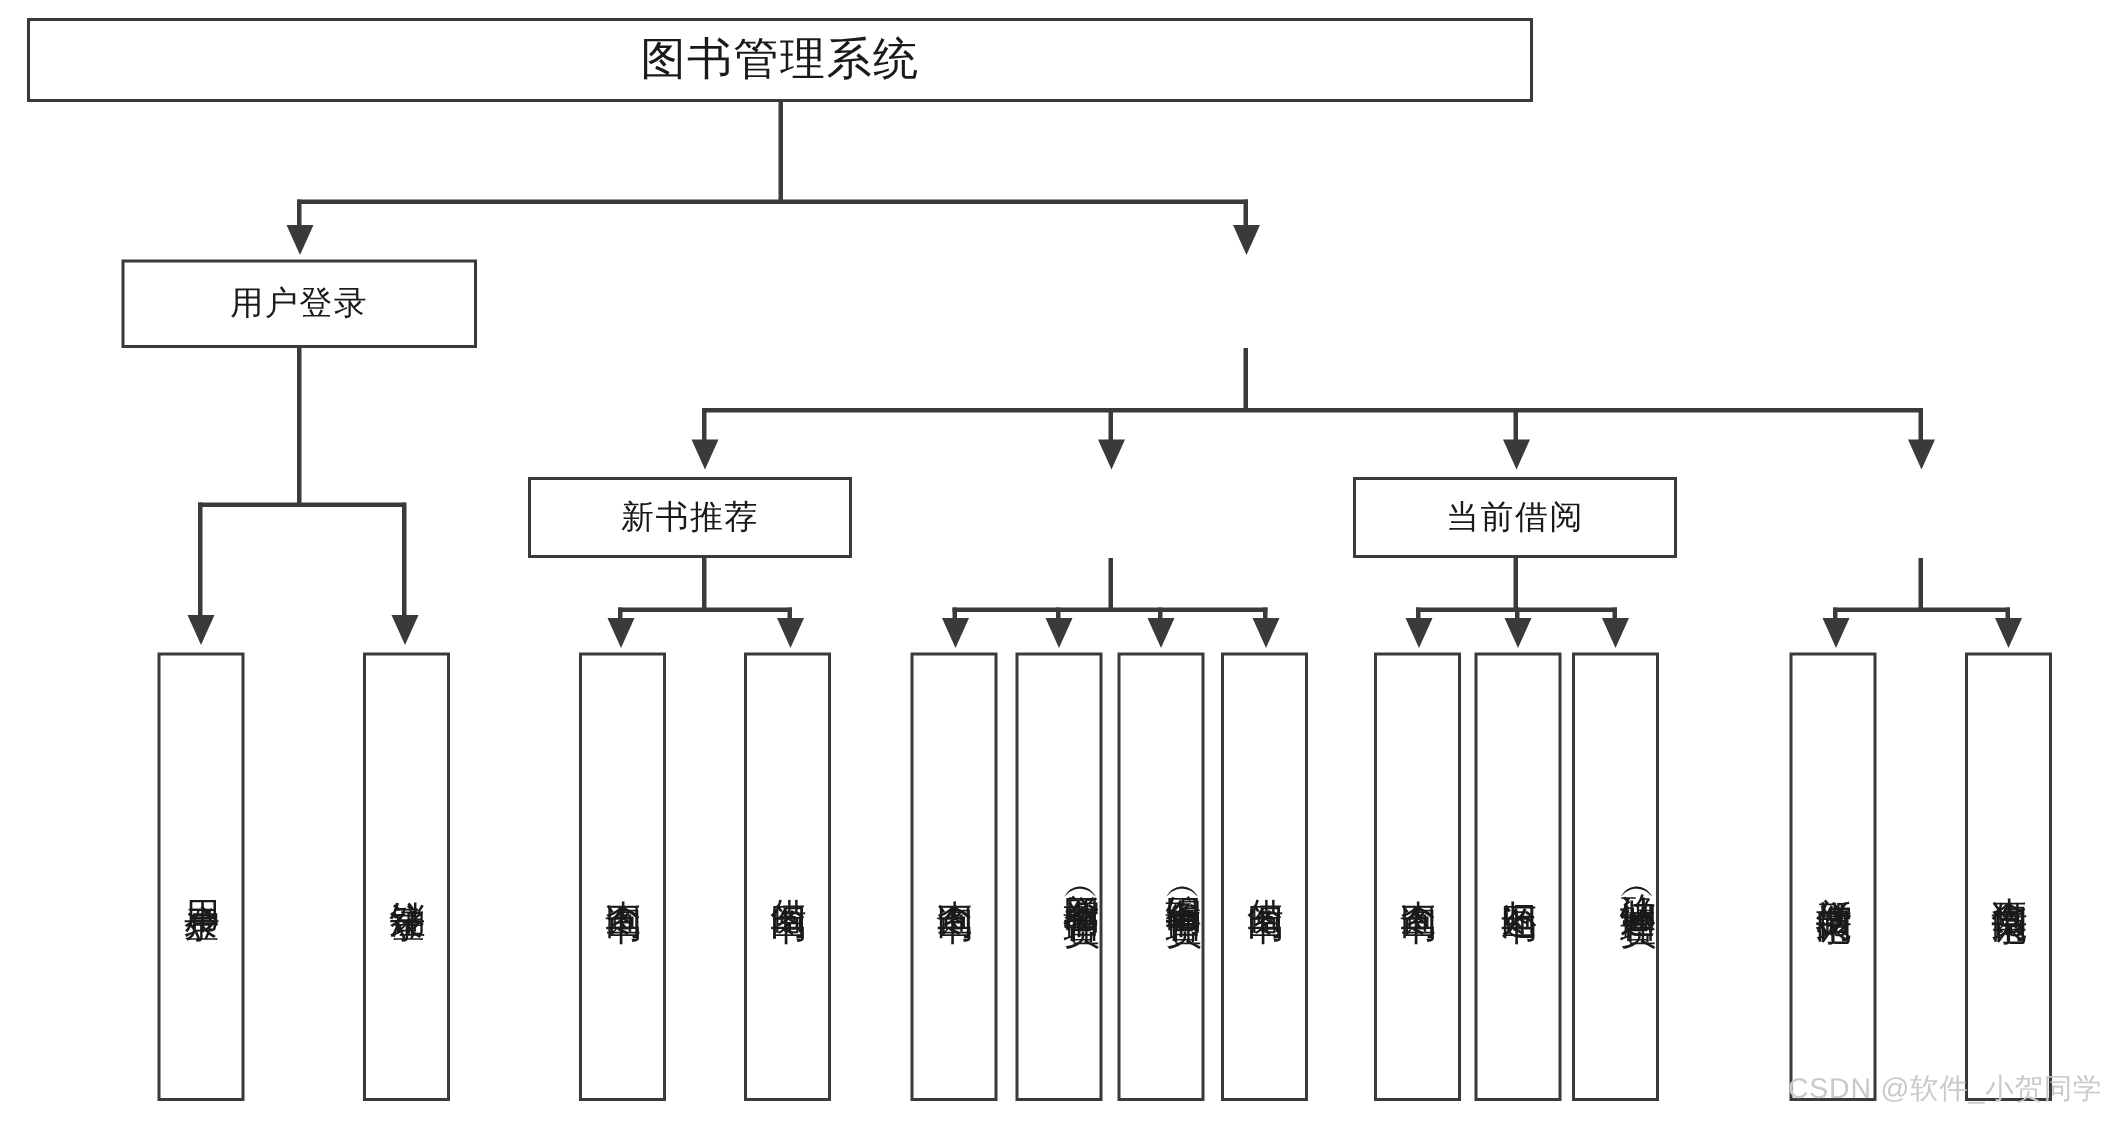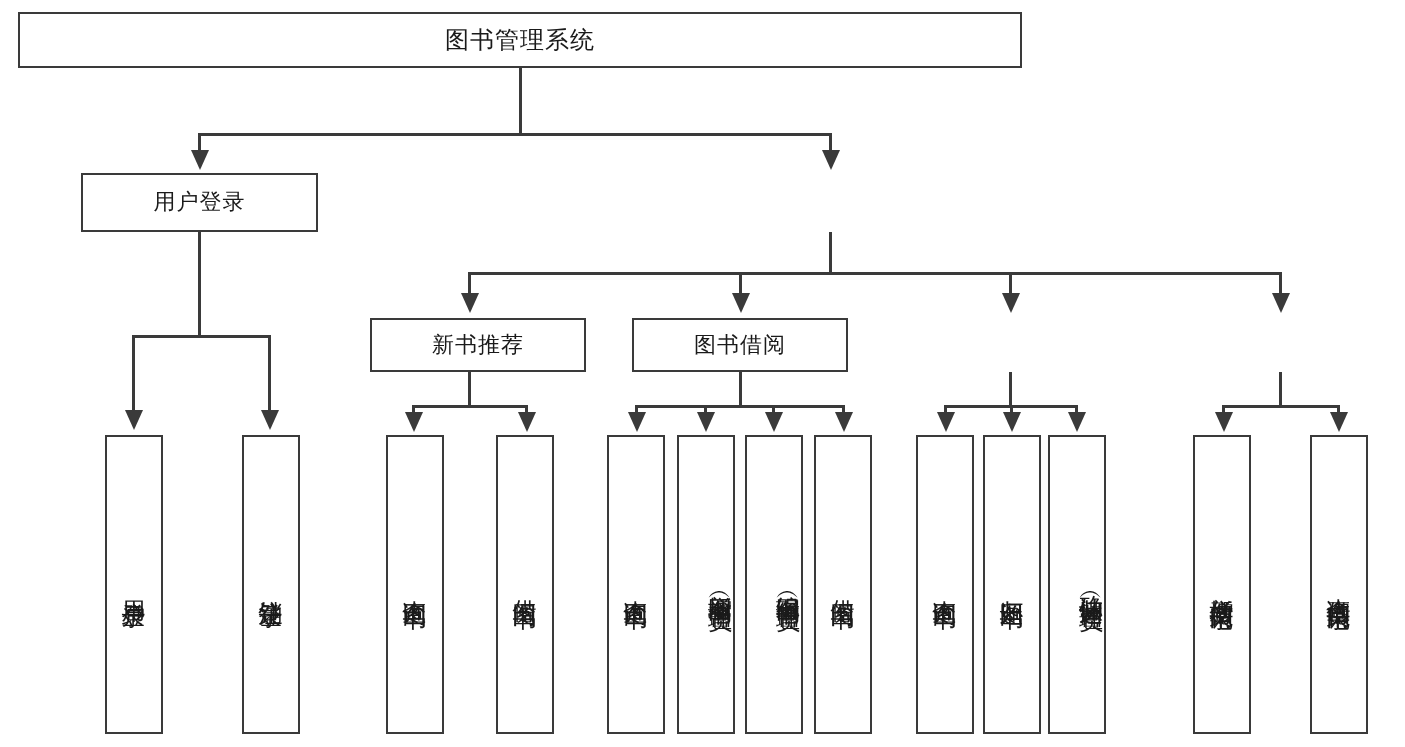--- a/index.html
+++ b/index.html
@@ -26,21 +26,21 @@
     align-items: center;
     justify-content: center;
     color: #1a1a1a;
   }
   .node.horiz {
     font-size: 22px;
     letter-spacing: 1px;
     line-height: 1.2;
   }
   .node.root {
-    font-size: 24px;
+    font-size: 30px;
   }
   
   .node.leaf {
     writing-mode: vertical-rl;
     text-orientation: upright;
     font-size: 24px;
     line-height: 1.05;
     letter-spacing: 2px;
     padding-top: 6px;
     padding-bottom: 6px;
@@ -113,25 +113,25 @@
   <div class="hline" style="left:468px; top:272px; width:814px; height:3px;"></div>
   <div class="vline" style="left:468px; top:272px; width:3px; height:24px;"></div>
   <div class="arrow" style="left:461px; top:293px;"></div>
   <div class="vline" style="left:739px; top:272px; width:3px; height:24px;"></div>
   <div class="arrow" style="left:732px; top:293px;"></div>
   <div class="vline" style="left:1009px; top:272px; width:3px; height:24px;"></div>
   <div class="arrow" style="left:1002px; top:293px;"></div>
   <div class="vline" style="left:1279px; top:272px; width:3px; height:24px;"></div>
   <div class="arrow" style="left:1272px; top:293px;"></div>
 
-  <div class="node horiz" style="left:370px; top:318px; width:216px; height:54px;">
+  <div class="node horiz" style="left:352px; top:318px; width:216px; height:54px;">
     <span>新书推荐</span>
   </div>
-  <div class="node horiz" style="left:632px; top:318px; width:216px; height:54px;">
-    <span>图书借阅</span>
+  <div class="node horiz" style="left:902px; top:318px; width:216px; height:54px;">
+    <span>当前借阅</span>
   </div>
 
   <div class="vline" style="left:468px; top:372px; width:3px; height:36px;"></div>
   <div class="hline" style="left:412px; top:405px; width:116px; height:3px;"></div>
   <div class="vline" style="left:412px; top:405px; width:3px; height:10px;"></div>
   <div class="arrow" style="left:405px; top:412px;"></div>
   <div class="vline" style="left:525px; top:405px; width:3px; height:10px;"></div>
   <div class="arrow" style="left:518px; top:412px;"></div>
 
   <div class="vline" style="left:739px; top:372px; width:3px; height:36px;"></div>
@@ -198,14 +198,15 @@
     <span class="leaf-label">确认归还（管理员）</span>
   </div>
 
   <div class="node leaf center-v" style="left:1193px; top:435px; width:58px; height:299px;">
     <span class="leaf-label">新增借阅记录</span>
   </div>
   <div class="node leaf center-v" style="left:1310px; top:435px; width:58px; height:299px;">
     <span class="leaf-label">查询借阅记录</span>
   </div>
 
+  <div class="watermark" style="left:1192px; top:713px;">CSDN @软件_小贺同学</div>
 
 </div>
 
 </body></html>

